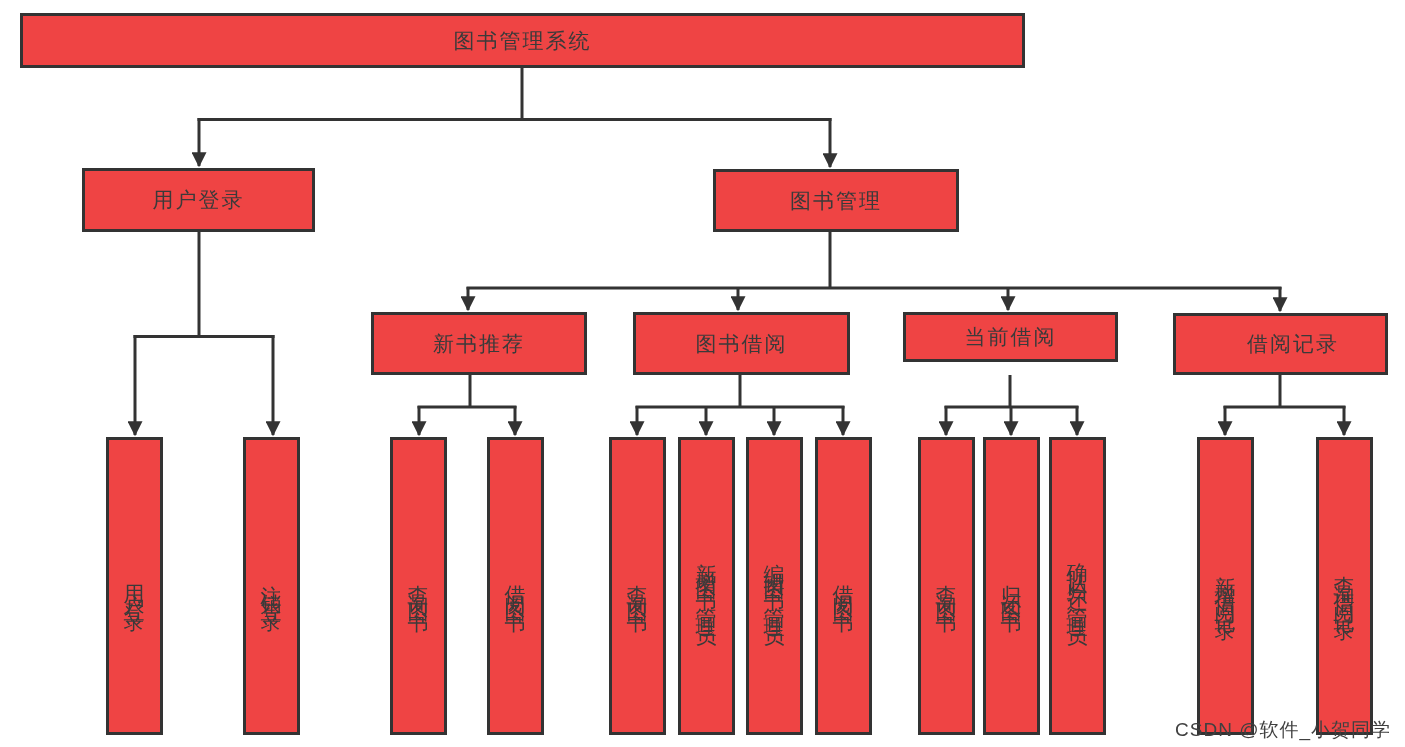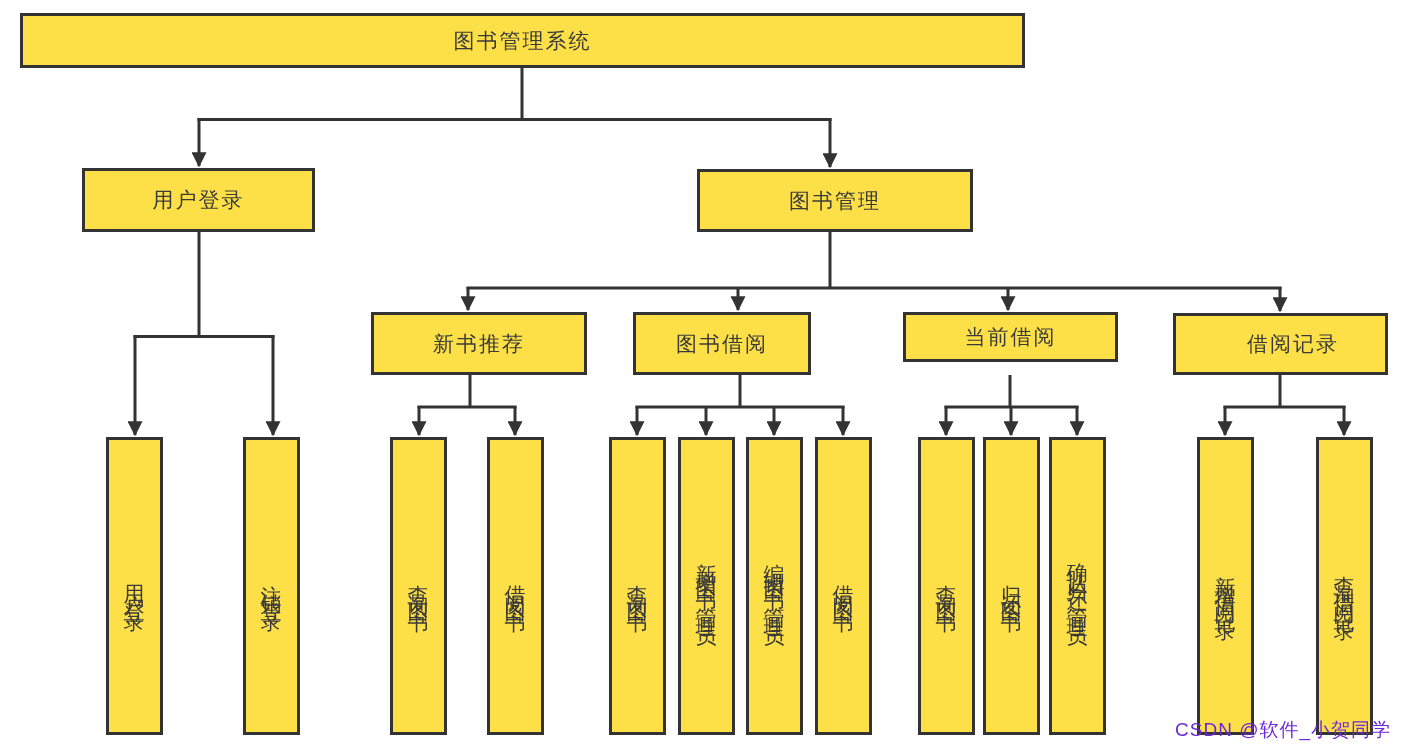--- a/index.html
+++ b/index.html
@@ -12,21 +12,21 @@
     overflow: hidden;
   }
   .connectors {
     position: absolute;
     left: 0; top: 0;
     width: 1405px; height: 747px;
   }
   .node {
     position: absolute;
     box-sizing: border-box;
-    background: #fde047;
+    background: #ef4444;
     border: 3px solid #333333;
     display: flex;
     align-items: center;
     justify-content: center;
     color: #3a3a3a;
   }
   .h-label {
     font-size: 21px;
     letter-spacing: 2px;
     white-space: nowrap;
@@ -39,21 +39,21 @@
     letter-spacing: 9px;
     line-height: 1;
     white-space: nowrap;
   }
   .watermark {
     position: absolute;
     top: 717px;
     right: 14px;
     font-size: 19px;
     letter-spacing: 1px;
-    color: #6d28d9;
+    color: #404040;
     white-space: nowrap;
   }
 </style>
 </head>
 <body>
 
 <div class="stage">
 
   <svg class="connectors" viewBox="0 0 1405 747" xmlns="http://www.w3.org/2000/svg" aria-hidden="true">
     <defs>
@@ -105,28 +105,28 @@
     </g>
   </svg>
 
   <div class="node" style="left:20px; top:13px; width:1005px; height:55px;">
     <span class="h-label">图书管理系统</span>
   </div>
 
   <div class="node" style="left:82px; top:168px; width:233px; height:64px;">
     <span class="h-label">用户登录</span>
   </div>
-  <div class="node" style="left:697px; top:169px; width:276px; height:63px;">
+  <div class="node" style="left:713px; top:169px; width:246px; height:63px;">
     <span class="h-label">图书管理</span>
   </div>
 
   <div class="node" style="left:362px; top:312px; width:216px; height:63px;margin-left:9px;">
     <span class="h-label">新书推荐</span>
   </div>
-  <div class="node" style="left:633px; top:312px; width:178px; height:63px;">
+  <div class="node" style="left:633px; top:312px; width:217px; height:63px;">
     <span class="h-label">图书借阅</span>
   </div>
   <div class="node" style="left:903px; top:312px; width:215px; height:50px;">
     <span class="h-label">当前借阅</span>
   </div>
   <div class="node" style="left:1173px; top:313px; width:215px; height:62px;padding-left:25px;">
     <span class="h-label">借阅记录</span>
   </div>
 
   <div class="node leaf" style="left:106px;">

